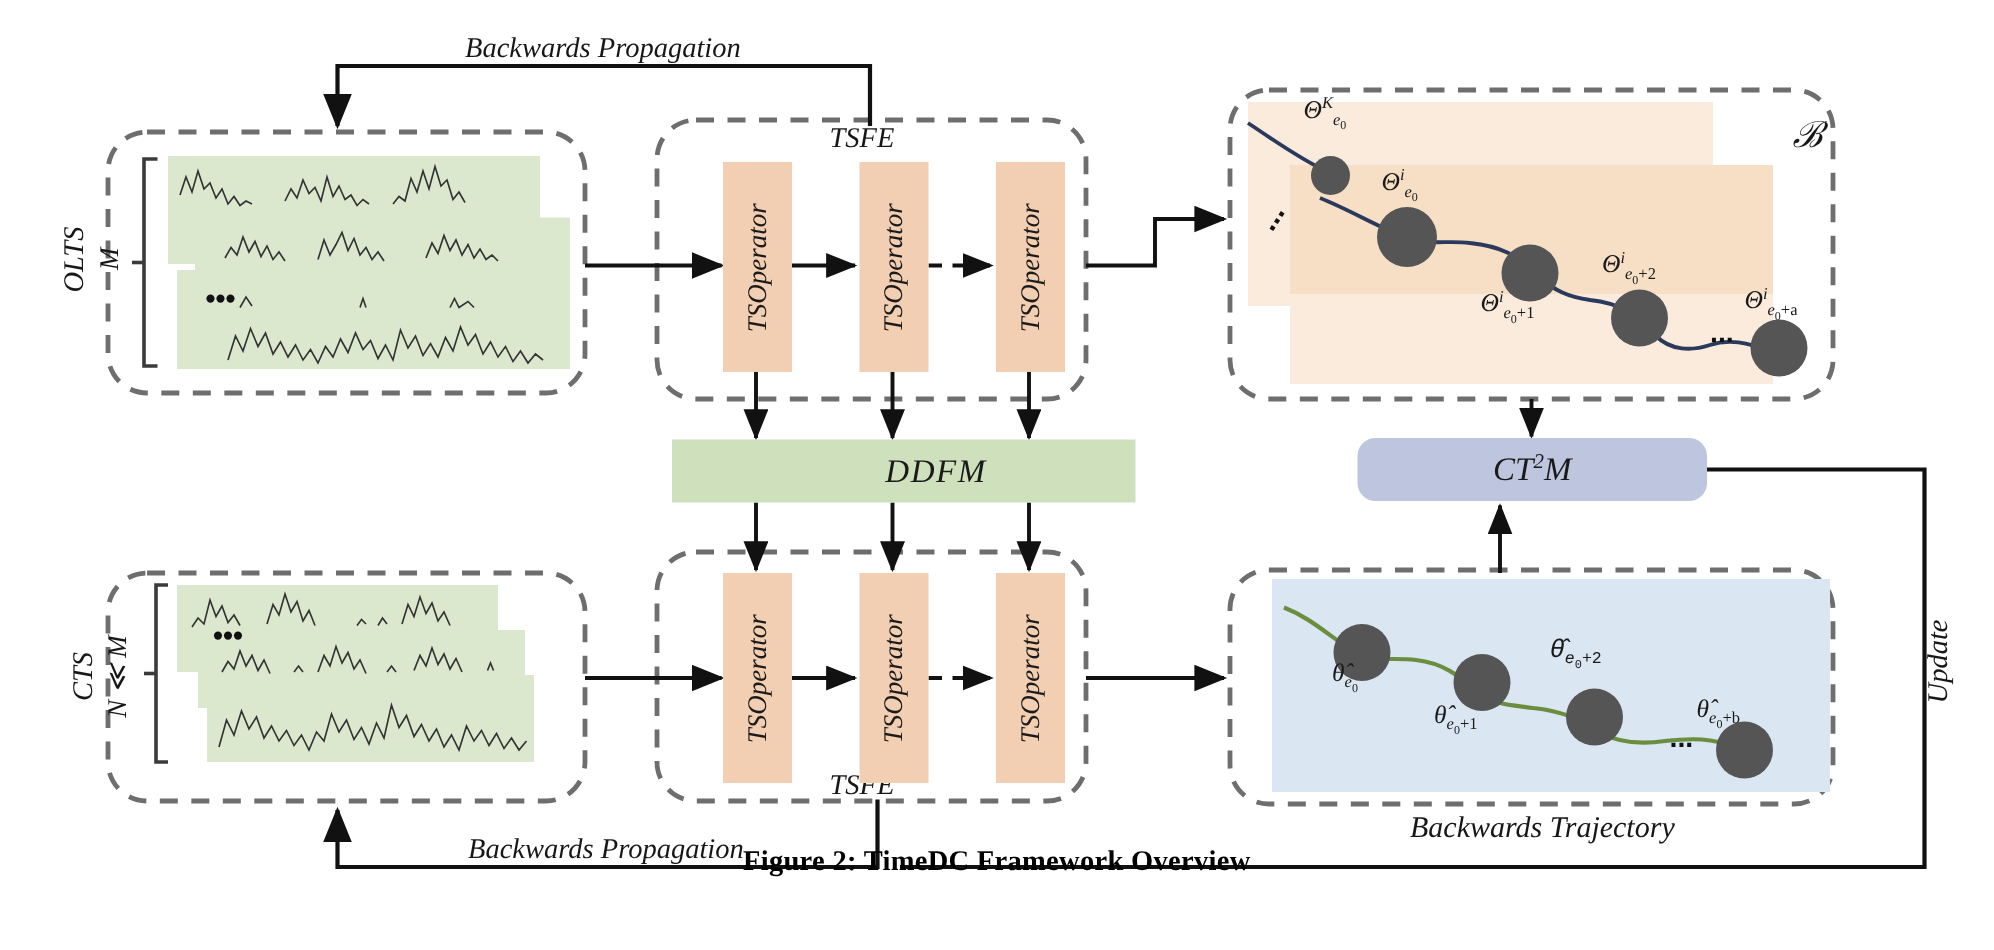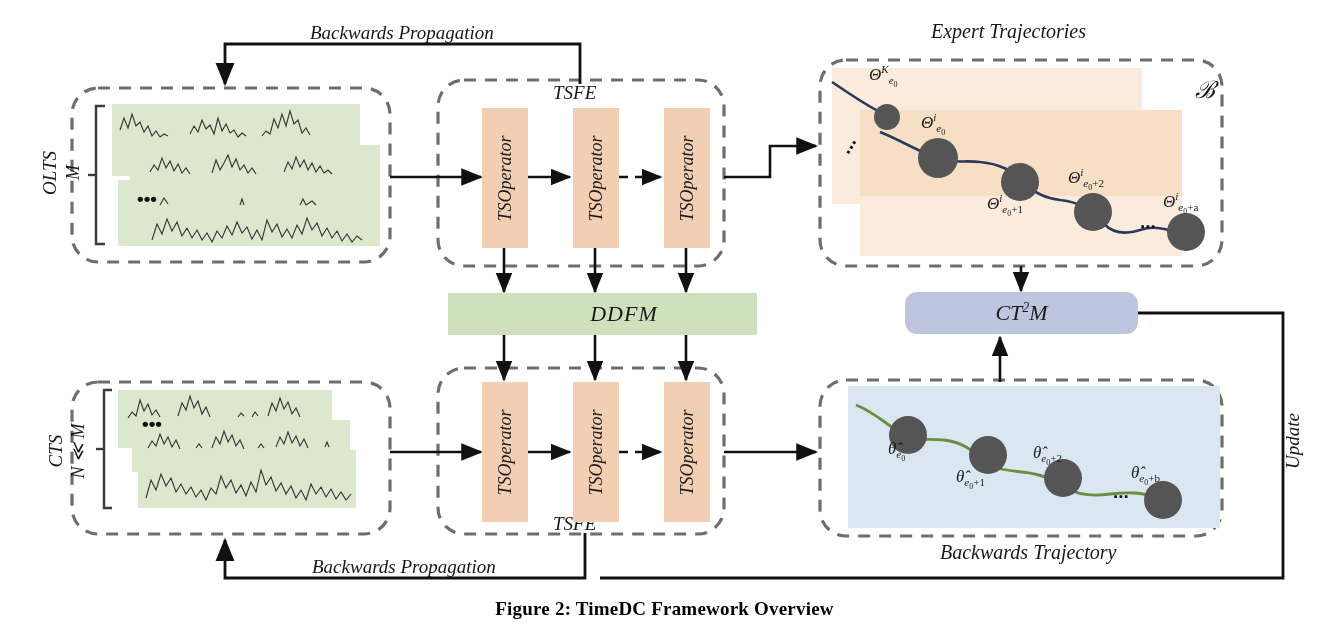--- a/index.html
+++ b/index.html
@@ -4,21 +4,21 @@
 <style>
   html,body{margin:0;padding:0;background:#ffffff;}
   body{width:1329px;height:633px;position:relative;overflow:hidden;
        font-family:"Liberation Serif",serif;color:#1a1a1a;}
   .stage{position:absolute;left:0;top:0;width:1329px;height:633px;}
   svg.layer{position:absolute;left:0;top:0;width:1329px;height:633px;}
 
   .lbl{position:absolute;font-style:italic;white-space:nowrap;color:#171717;}
   .rot90{transform:rotate(-90deg);transform-origin:center center;}
 
-  .caption{position:absolute;left:0;top:598px;width:1329px;text-align:center;
+  .caption{position:absolute;left:0;top:564px;width:1329px;text-align:center;
            font-family:"Liberation Serif",serif;font-weight:bold;font-size:19px;
            color:#000;letter-spacing:.2px;}
 
   .tsop{position:absolute;background:#F2CFB2;display:flex;align-items:center;
         justify-content:center;}
   .tsop span{font-style:italic;font-size:18px;white-space:nowrap;
              transform:rotate(-90deg);}
 
   .ddfm{position:absolute;background:#CFE0BC;display:flex;align-items:center;
         justify-content:center;font-style:italic;font-size:22px;letter-spacing:1px;}
@@ -195,21 +195,20 @@
   <div class="lbl rot90" style="left:38px;top:440px;width:80px;text-align:center;font-size:18px;">N ≪ M</div>
 
   <div class="lbl" style="left:310px;top:22px;font-size:19px;">Backwards Propagation</div>
   <div class="lbl" style="left:312px;top:556px;font-size:19px;">Backwards Propagation</div>
 
   <div class="lbl rot90" style="left:1248px;top:430px;width:90px;text-align:center;font-size:19px;">Update</div>
 
   <div class="lbl" style="left:553px;top:82px;font-size:19px;">TSFE</div>
   <div class="lbl" style="left:553px;top:513px;font-size:19px;">TSFE</div>
 
-  <div class="lbl" style="left:931px;top:20px;font-size:20px;">Expert Trajectories</div>
   <div class="lbl" style="left:940px;top:541px;font-size:20px;">Backwards Trajectory</div>
 
   <div class="lbl" style="left:1195px;top:72px;font-size:24px;">ℬ</div>
 
   <div class="tsop" style="left:482px;top:108px;width:46px;height:140px;">
     <span>TSOperator</span>
   </div>
   <div class="tsop" style="left:573px;top:108px;width:46px;height:140px;">
     <span>TSOperator</span>
   </div>
@@ -252,21 +251,21 @@
   <div class="mathlbl" style="left:1163px;top:190px;text-align:right;">
     <i>Θ</i><span class="sup"><i>i</i></span><span class="sub"><i>e</i><span class="ss">0</span><span>+a</span></span>
   </div>
 
   <div class="mathlbl" style="left:888px;top:393px;margin-top:46px;">
     <i>θ̂</i><span class="sub"><i>e</i><span class="ss">0</span></span>
   </div>
   <div class="mathlbl" style="left:956px;top:467px;">
     <i>θ̂</i><span class="sub"><i>e</i><span class="ss">0</span><span>+1</span></span>
   </div>
-  <div class="mathlbl" style="left:1033px;top:443px;">
+  <div class="mathlbl" style="left:1033px;top:425px;font-family:Liberation Mono, monospace;">
     <i>θ̂</i><span class="sub"><i>e</i><span class="ss">0</span><span>+2</span></span>
   </div>
   <div class="mathlbl" style="left:1131px;top:463px;">
     <i>θ̂</i><span class="sub"><i>e</i><span class="ss">0</span><span>+b</span></span>
   </div>
 
   <div class="caption">Figure 2: TimeDC Framework Overview</div>
 
 </div>
 

